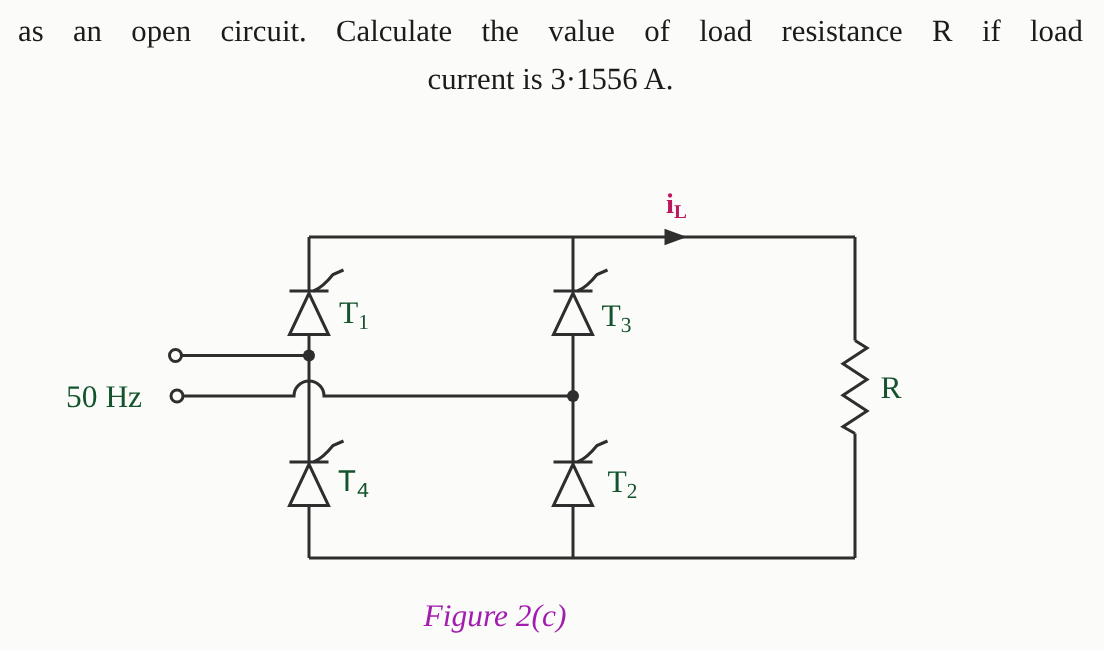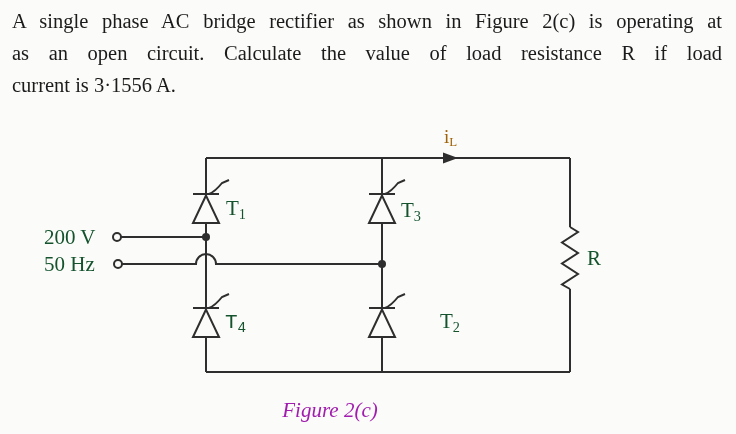--- a/index.html
+++ b/index.html
@@ -9,42 +9,41 @@
     background:#fbfbf9;
     font-family:"Liberation Serif","DejaVu Serif",serif;
     color:#1b1b1b;
     overflow:hidden;
   }
   .problem{
     position:absolute;left:12px;top:5px;width:710px;
     font-size:20.5px;line-height:32px;color:#1b1b1b;
   }
   .jline{text-align:justify;text-align-last:justify;height:32px;overflow:hidden;white-space:normal;}
-  .lline{text-align:left;height:32px;overflow:hidden;}
+  .lline{text-align:center;height:32px;overflow:hidden;}
   .sub{font-size:0.68em;position:relative;top:0.25em;}
   .circuit-label{position:absolute;font-size:21px;color:#14532d;white-space:nowrap;}
-  .current-label{position:absolute;font-size:19px;font-weight:normal;color:#a16207;white-space:nowrap;}
+  .current-label{position:absolute;font-size:19px;font-weight:bold;color:#be185d;white-space:nowrap;}
   .caption{
     position:absolute;left:230px;top:398px;width:200px;
     text-align:center;font-style:italic;font-size:21px;color:#a21caf;
   }
   svg.schematic{position:absolute;left:0;top:0;}
   .wire{stroke:#2e2e2e;stroke-width:2;fill:none;}
   .sym{stroke:#2e2e2e;stroke-width:2;fill:none;}
   .dot{fill:#2e2e2e;stroke:none;}
   .term{fill:#fbfbf9;stroke:#2e2e2e;stroke-width:2;}
   .arrowhead{fill:#2e2e2e;stroke:none;}
 </style>
 </head>
 <body>
 
 <div class="page">
 
   <div class="problem">
-    <div class="jline">A single phase AC bridge rectifier as shown in Figure 2(c) is operating at</div>
     <div class="jline">as an open circuit. Calculate the value of load resistance R if load</div>
     <div class="lline">current is 3·1556 A.</div>
   </div>
 
   <svg class="schematic" width="736" height="434" viewBox="0 0 736 434">
 
     <path class="wire" d="M206 158 H570"></path>
     <path class="wire" d="M206 372 H570"></path>
 
     <path class="wire" d="M570 158 V227"></path>
@@ -83,27 +82,26 @@
     <path class="wire" d="M121 237 H206"></path>
     <circle class="dot" cx="206" cy="237" r="4"></circle>
 
     <circle class="term" cx="118" cy="264" r="4"></circle>
     <path class="wire" d="M122 264 H196 A10 10 0 0 1 216 264 H382"></path>
     <circle class="dot" cx="382" cy="264" r="4"></circle>
 
     <path class="arrowhead" d="M443 152.5 L458 158 L443 163.5 Z"></path>
   </svg>
 
-  <div class="circuit-label" style="left:44px;top:225px;">200 V</div>
   <div class="circuit-label" style="left:44px;top:252px;">50 Hz</div>
 
   <div class="circuit-label" style="left:226px;top:196px;"><span>T</span><span class="sub">1</span></div>
   <div class="circuit-label" style="left:401px;top:198px;"><span>T</span><span class="sub">3</span></div>
   <div class="circuit-label" style="left:225px;top:311px;font-family:Liberation Mono, monospace;"><span>T</span><span class="sub">4</span></div>
-  <div class="circuit-label" style="left:405px;top:309px;margin-left:35px;"><span>T</span><span class="sub">2</span></div>
+  <div class="circuit-label" style="left:405px;top:309px;"><span>T</span><span class="sub">2</span></div>
 
   <div class="circuit-label" style="left:587px;top:246px;">R</div>
 
   <div class="current-label" style="left:444px;top:126px;"><span>i</span><span class="sub">L</span></div>
 
   <div class="caption">Figure 2(c)</div>
 
 </div>
 
 </body></html>

